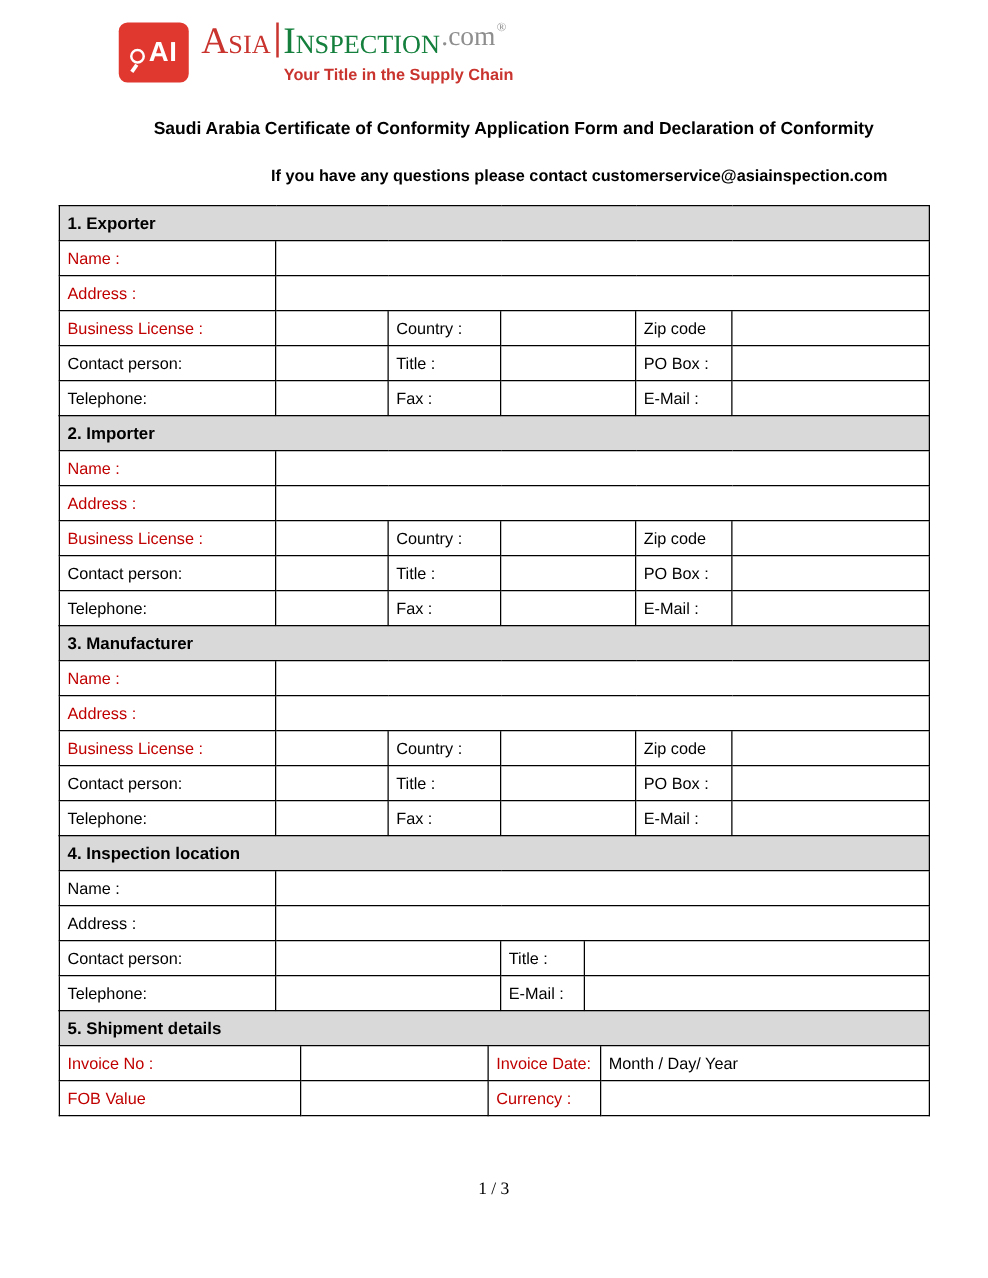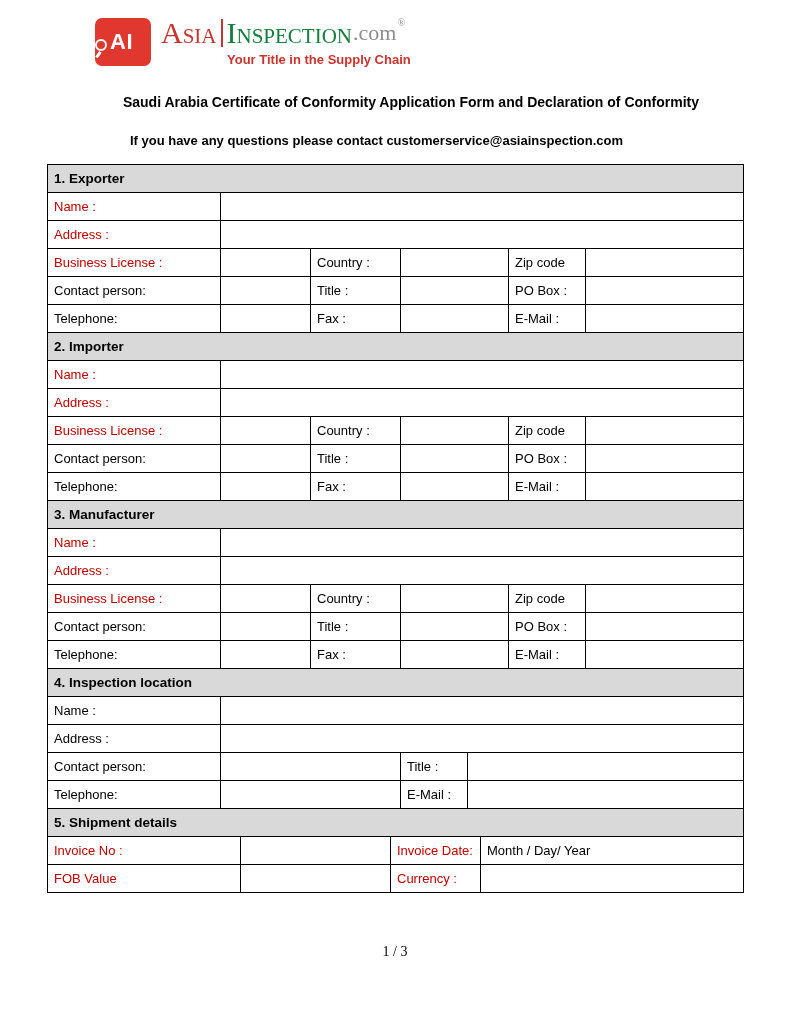--- a/index.html
+++ b/index.html
@@ -9,45 +9,45 @@
     font-family: "Liberation Sans", sans-serif;
     color: #000;
     position: relative;
   }
   .page { position: absolute; inset: 0; background: #fff; }
 
   
   .logo { position: absolute; top: 18px; left: 95px; display: flex; align-items: flex-start; }
   .logo-icon {
     width: 56px; height: 48px; background: #E0372E; border-radius: 7px;
-    display: flex; align-items: center; 
+    display: flex; align-items: center; justify-content: center;
     color: #fff; font-weight: bold; font-size: 22px; letter-spacing: 0.5px;
     margin-right: 10px;
   }
   .lens { position: relative; width: 12px; height: 12px; border: 2.5px solid #fff; border-radius: 50%; margin-right: 3px; margin-top: 6px; }
   .lens::after {
     content: ""; position: absolute; width: 2.5px; height: 7px; background: #fff;
     left: 0px; top: 10px; transform: rotate(35deg);
   }
-  .brand-line { font-family: "Liberation Serif", serif; font-size: 30px; line-height: 1; display: flex; align-items: center; }
+  .brand-line { font-family: "Liberation Serif", serif; font-size: 30px; line-height: 1; display: flex; align-items: flex-start; }
   .brand-asia { color: #C9342F; font-variant: small-caps; }
   .brand-vbar { display: inline-block; width: 2px; height: 28px; background: #C9342F; margin: 0 4px; }
   .brand-insp { color: #15803d; font-variant: small-caps; }
   .brand-com { color: #8e8e8e; font-size: 22px; margin-left: 1px; }
   .brand-reg { color: #8e8e8e; font-size: 10px; margin-left: 1px; align-self: flex-start; }
   .tagline { color: #C9342F; font-size: 13px; font-weight: bold; margin-top: 4px; margin-left: 66px; font-family: "Liberation Sans", sans-serif; }
 
   
   .title {
     position: absolute; top: 94px; left: 16px; width: 790px;
     text-align: center; font-size: 14px; font-weight: bold;
   }
   .contact-line {
     position: absolute; top: 133px; left: 0; width: 710px;
-    text-align: center; font-size: 13px; font-weight: bold; padding-left: 43px;
+    text-align: right; font-size: 13px; font-weight: bold; padding-left: 43px;
   }
 
   
   .form { position: absolute; top: 164px; left: 47px; width: 696px; }
   table { width: 696px; border-collapse: collapse; table-layout: fixed; }
   table + table { margin-top: -1px; }
   td {
     border: 1px solid #000; height: 28px;
     font-size: 13px; padding: 2px 6px; vertical-align: middle;
     overflow: hidden; white-space: nowrap;

